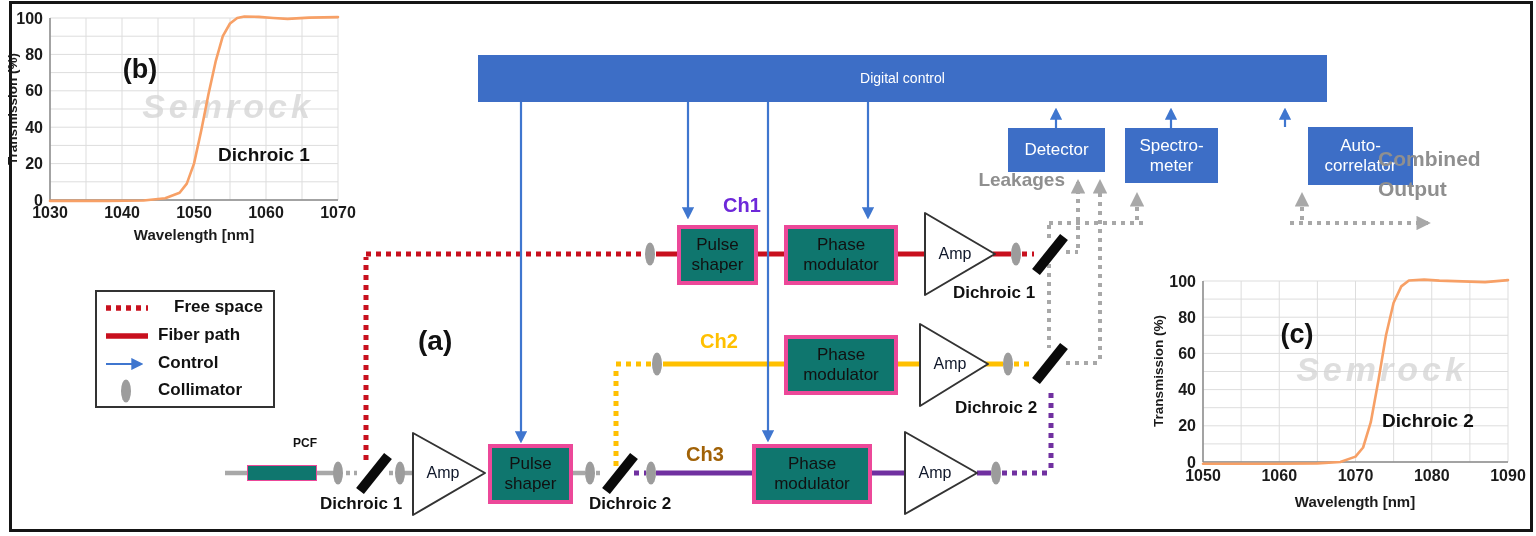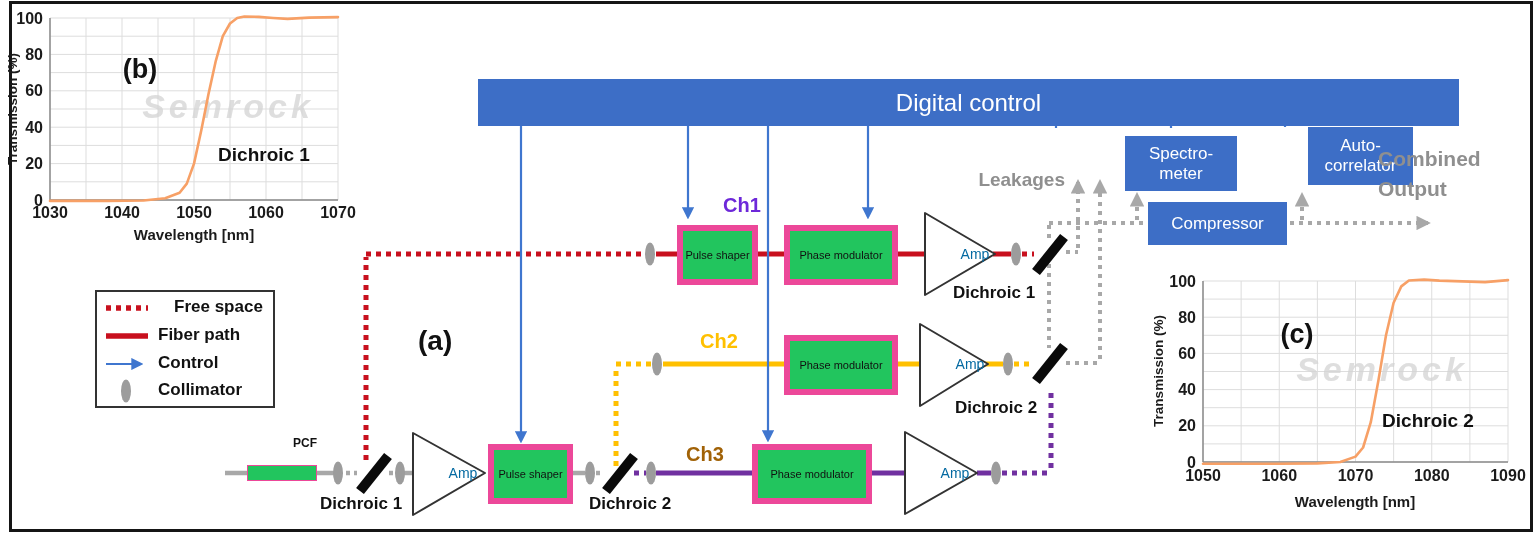--- a/index.html
+++ b/index.html
@@ -1,29 +1,29 @@
 <!DOCTYPE html>
 <html><head>
 <meta charset="utf-8">
 <style>
   html,body{margin:0;padding:0;background:#fff;}
   #canvas{position:relative;width:1536px;height:536px;background:#fff;overflow:hidden;
           font-family:"Liberation Sans",sans-serif;color:#111;}
   .abs{position:absolute;}
   .frame{border:3px solid #151515;box-sizing:border-box;}
   svg{position:absolute;left:0;top:0;}
-  .box{background:#22c55e;border:6px solid #ec4899;box-sizing:border-box;display:flex;
+  .box{background:#0f766e;border:4px solid #ec4899;box-sizing:border-box;display:flex;
        align-items:center;justify-content:center;text-align:center;
-       font-size:11px;line-height:1.15;color:#111;}
+       font-size:17px;line-height:1.15;color:#111;}
   .bluebox{background:#3D6EC6;color:#fff;display:flex;align-items:center;justify-content:center;
        text-align:center;font-size:17px;line-height:1.15;box-sizing:border-box;}
   .pre{white-space:pre-line;}
   .lbl{font-weight:bold;}
   .graylbl{color:#8F8F8F;font-weight:bold;}
-  .amp-lbl{display:flex;align-items:center;justify-content:center;font-size:14px;color:#0369a1;padding-left:20px;}
+  .amp-lbl{display:flex;align-items:center;justify-content:center;font-size:16px;color:#0f172a;}
   .ch-lbl{font-weight:bold;font-size:20px;}
   .dich-lbl{font-weight:bold;font-size:17px;text-align:center;}
   .legend-lbl{font-weight:bold;font-size:17px;color:#111;}
 </style>
 </head>
 <body>
 
 <div id="canvas">
 
   <div class="abs frame" style="left:9px;top:1px;width:1524px;height:531px;"></div>
@@ -210,33 +210,33 @@
           <text x="1196" y="322.7" text-anchor="end" font-size="16" font-weight="600" fill="#1b1b1b">80</text>
           <text x="1196" y="286.5" text-anchor="end" font-size="16" font-weight="600" fill="#1b1b1b">100</text>
           <text x="1355" y="507" text-anchor="middle" font-size="15" font-weight="600" fill="#1b1b1b">Wavelength [nm]</text>
           <text x="1163" y="371" text-anchor="middle" font-size="13.5" font-weight="600" fill="#1b1b1b" transform="rotate(-90 1163 371)">Transmission (%)</text>
           <text x="1297" y="343" text-anchor="middle" font-size="27" font-weight="bold" fill="#111">(c)</text>
           <text x="1428" y="427" text-anchor="middle" font-size="19" font-weight="bold" fill="#111">Dichroic 2</text>
         </g>
       </g>
   </svg>
 
-  <div class="abs bluebox" style="left:478px;top:55px;width:981px;height:47px;font-size:24px;margin-top:24px;">
+  <div class="abs bluebox" style="left:478px;top:55px;width:849px;height:47px;font-size:14px;">
     <span>Digital control</span>
   </div>
-  <div class="abs bluebox" style="left:1125px;top:136px;width:112px;height:55px;">
+  <div class="abs bluebox" style="left:1008px;top:128px;width:97px;height:44px;">
+    <span class="pre">Detector</span>
+  </div>
+  <div class="abs bluebox" style="left:1125px;top:128px;width:93px;height:55px;">
     <span class="pre">Spectro-
 meter</span>
   </div>
   <div class="abs bluebox" style="left:1308px;top:127px;width:105px;height:58px;">
     <span class="pre">Auto-
 correlator</span>
-  </div>
-  <div class="abs bluebox" style="left:1148px;top:202px;width:139px;height:43px;">
-    <span>Compressor</span>
   </div>
 
   <div class="abs graylbl" style="left:973px;top:169px;width:92px;font-size:19px;text-align:right;">Leakages</div>
   <div class="abs graylbl pre" style="left:1378px;top:144px;width:140px;font-size:21px;line-height:1.45;">Combined
 Output</div>
 
   <div class="abs box" style="left:247px;top:465px;width:70px;height:16px;border-width:1.5px;"></div>
   <div class="abs" style="left:247px;top:436px;width:70px;text-align:right;font-size:12px;font-weight:700;">PCF</div>
   <div class="abs box" style="left:488px;top:444px;width:85px;height:60px;">Pulse shaper</div>
   <div class="abs box" style="left:677px;top:225px;width:81px;height:60px;">Pulse shaper</div>

